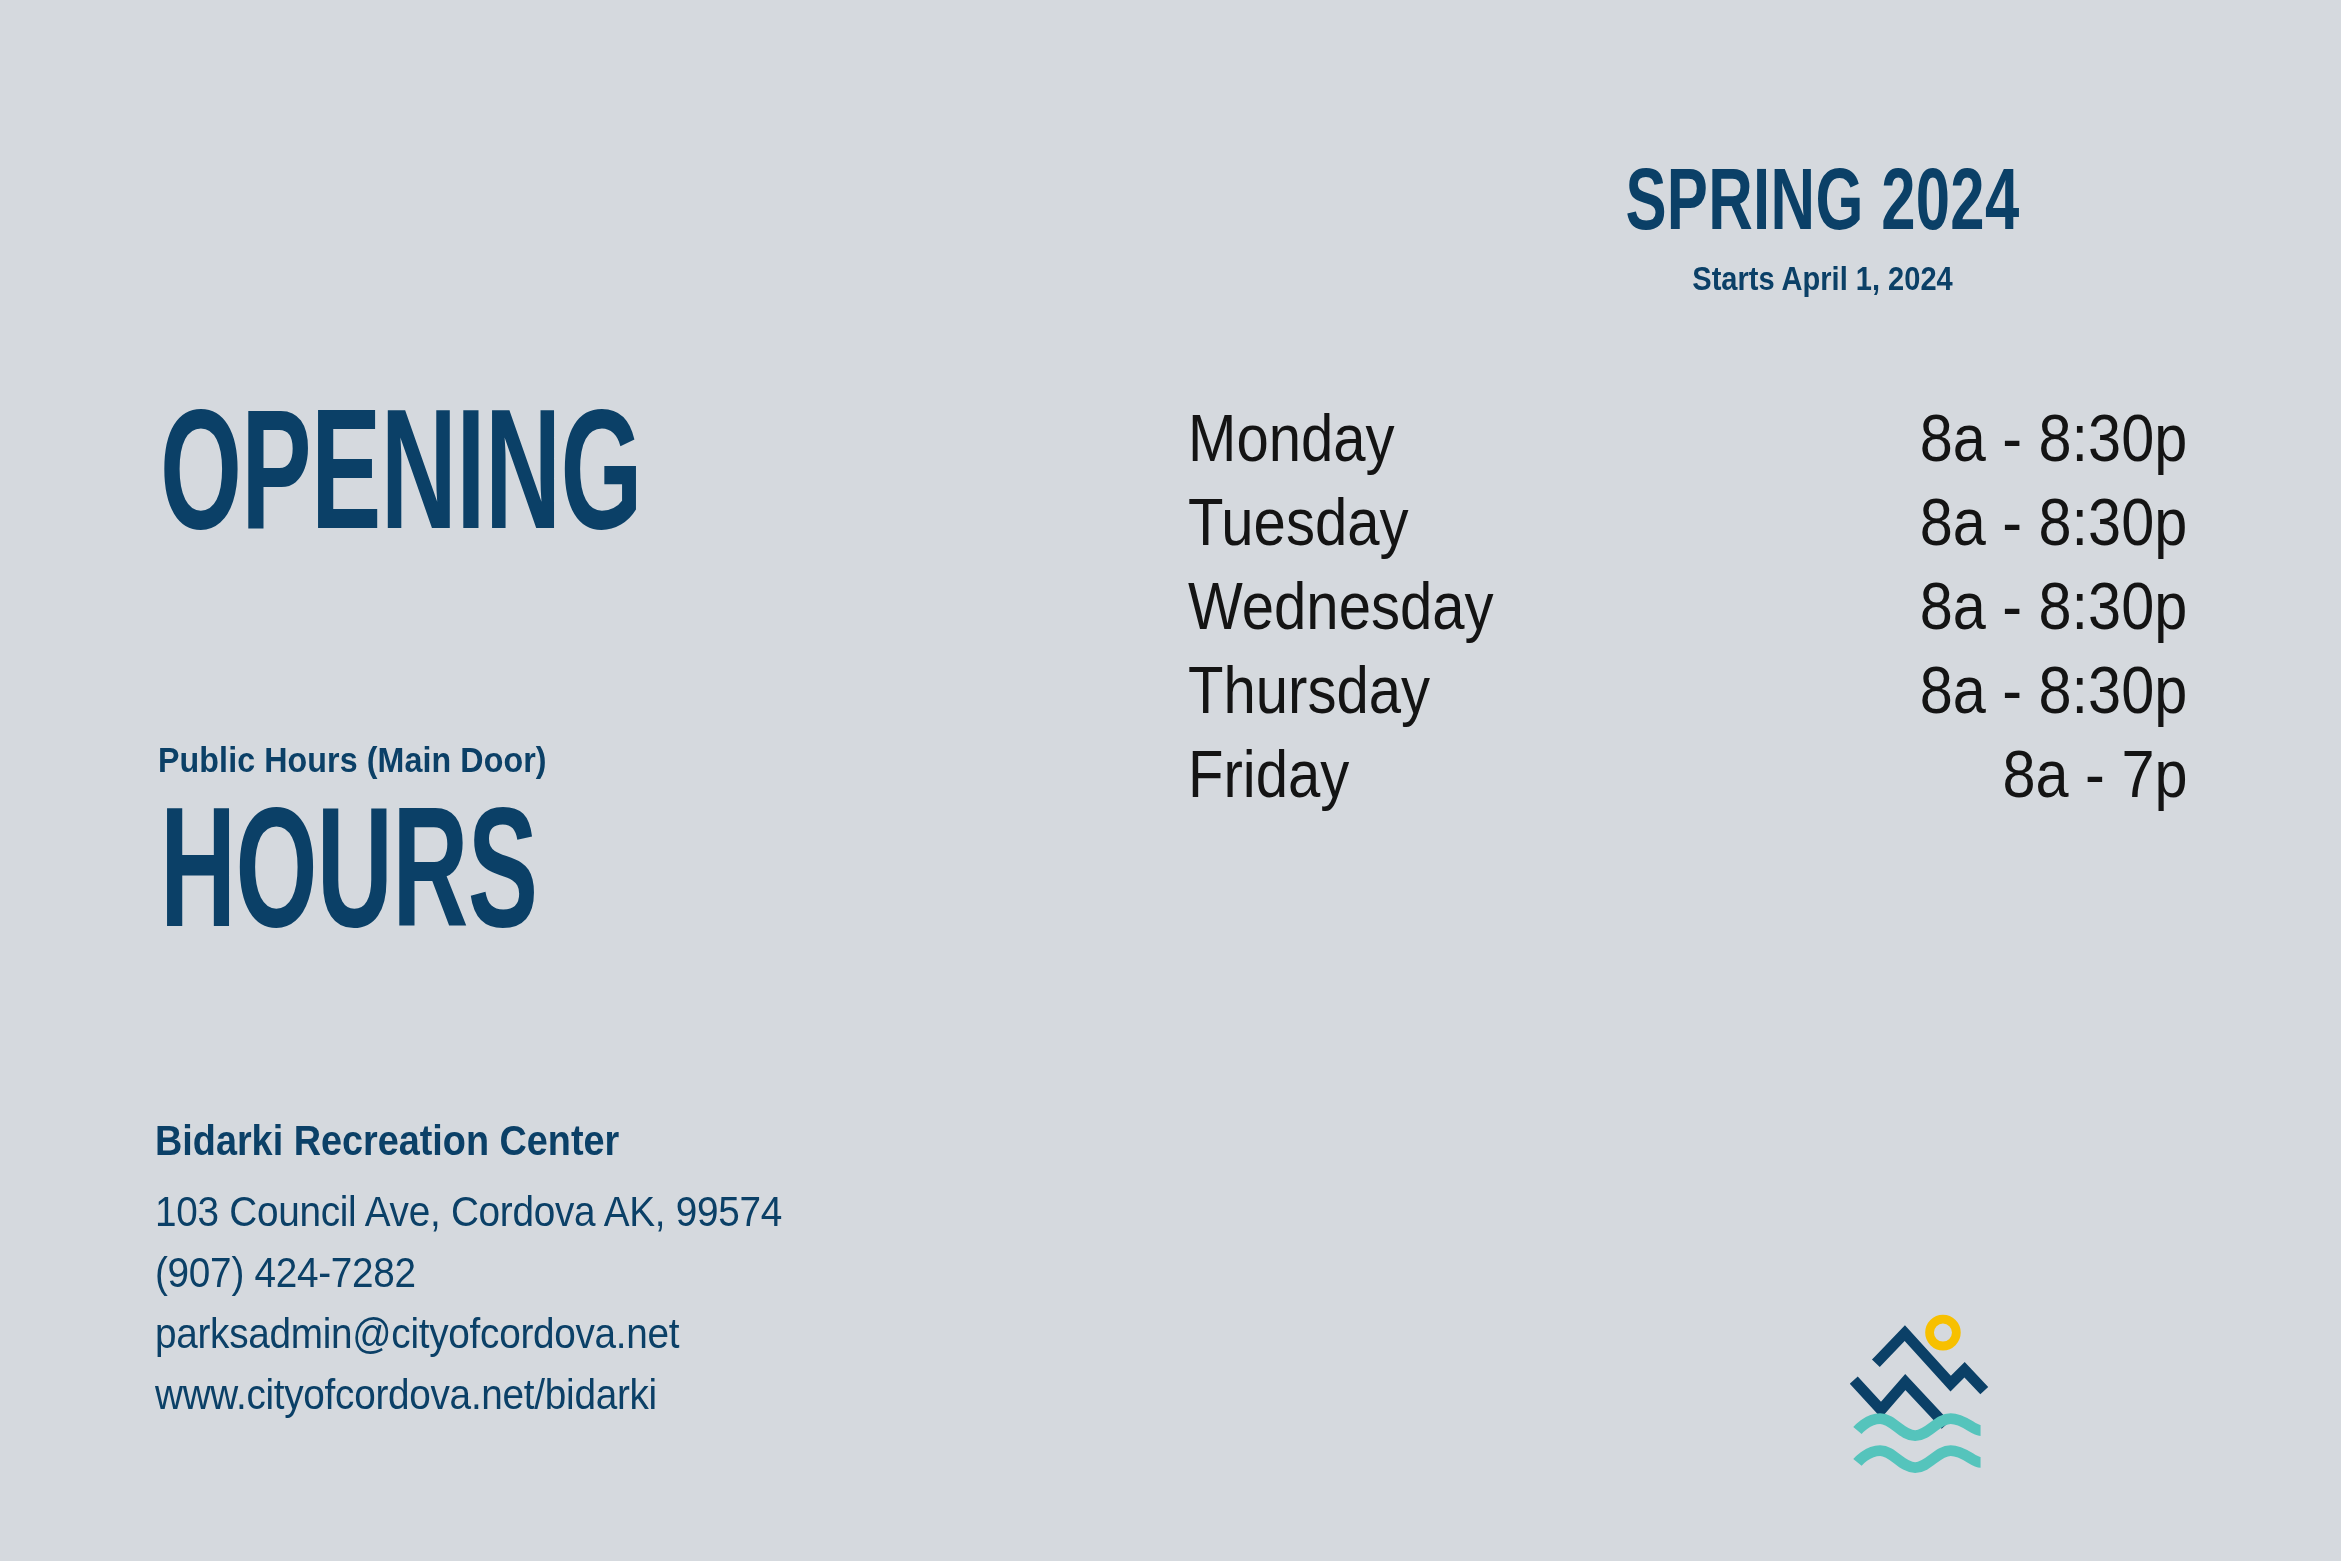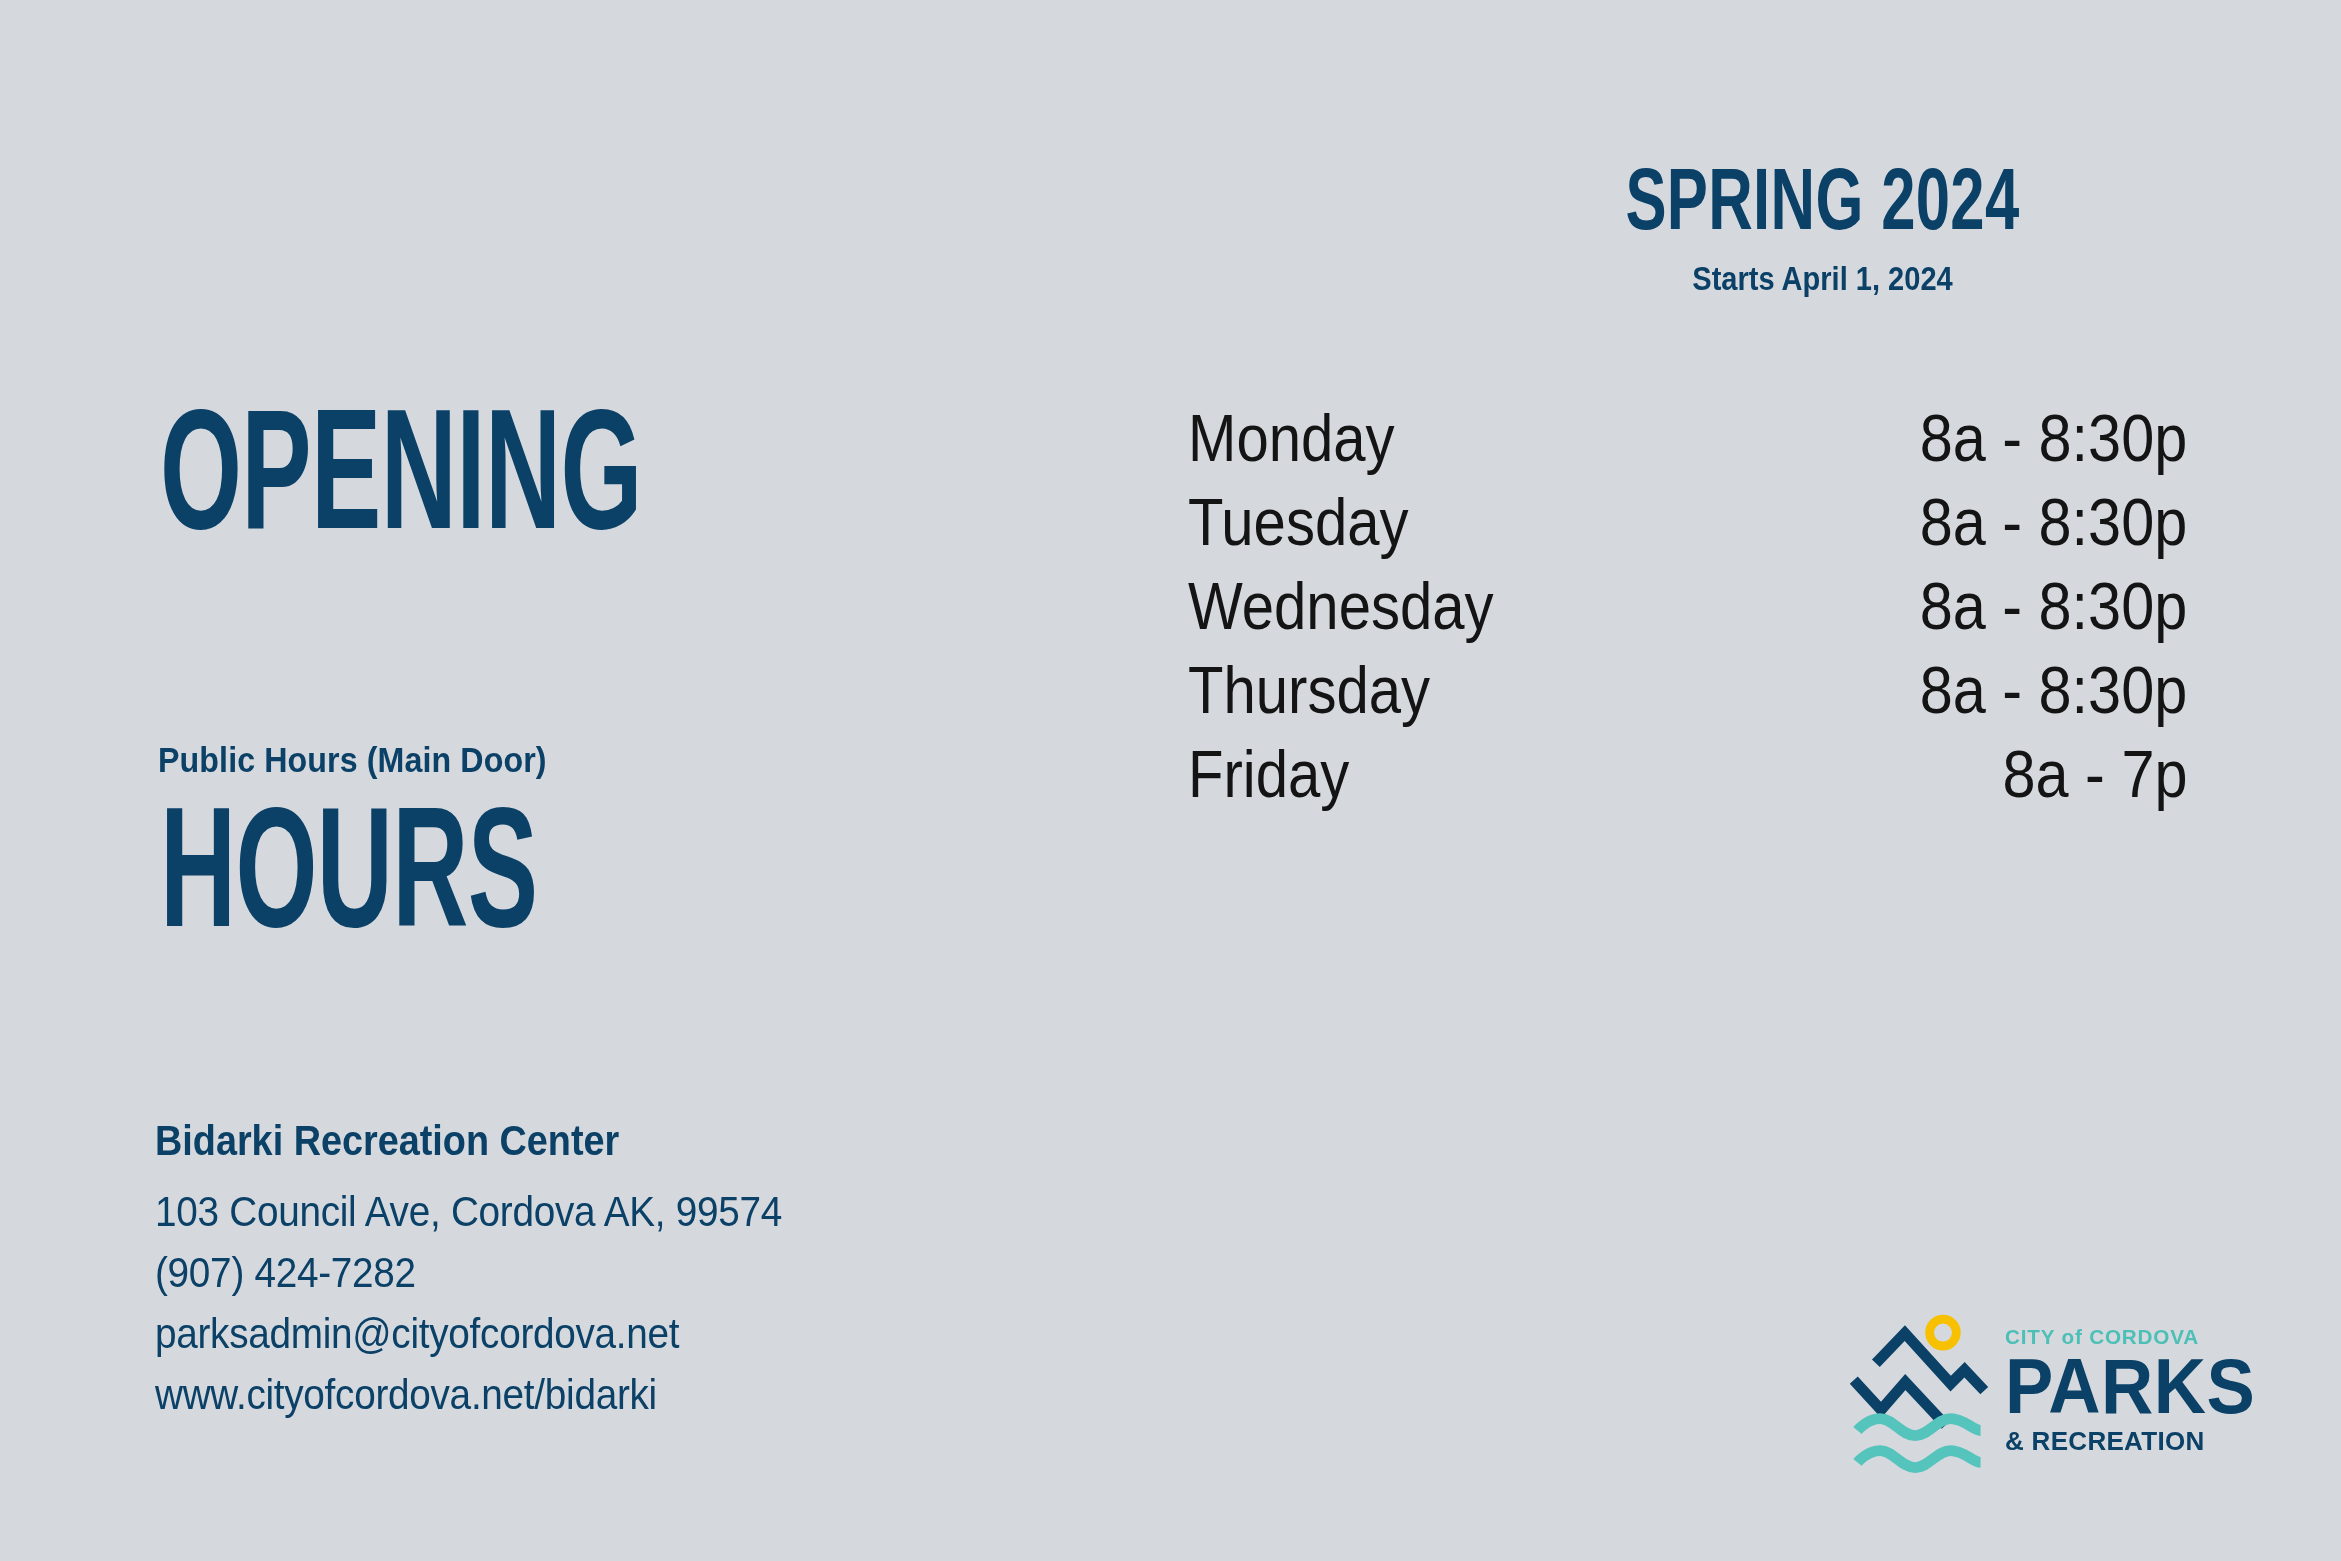--- a/index.html
+++ b/index.html
@@ -251,22 +251,17 @@
         <polyline points="57,92 106,41 195,139 222,112 253,145" fill="none" stroke="#0b4067" stroke-width="21" stroke-linecap="square" stroke-linejoin="miter"></polyline>
 
         <polyline points="14,140 60,190 107,136 178,212" fill="none" stroke="#0b4067" stroke-width="21" stroke-linecap="square" stroke-linejoin="miter"></polyline>
 
         <path d="M14,230 C14,230 33,207 58,207 C83,207 100,240 126,240 C152,240 169,207 195,207 C221,207 239,230 253,230" fill="none" stroke="#55c4bc" stroke-width="21" stroke-linecap="butt"></path>
 
         <path d="M14,292 C14,292 33,269 58,269 C83,269 100,302 126,302 C152,302 169,269 195,269 C221,269 239,292 253,292" fill="none" stroke="#55c4bc" stroke-width="21" stroke-linecap="butt"></path>
       </svg>
     </div>
 
-    <div class="logo-text">
-      <span class="logo-city">CITY of CORDOVA</span>
-      <span class="logo-parks">PARKS</span>
-      <span class="logo-rec">&amp; RECREATION</span>
-    </div>
 
   </div>
 
 </div>
 
 
 </body></html>

